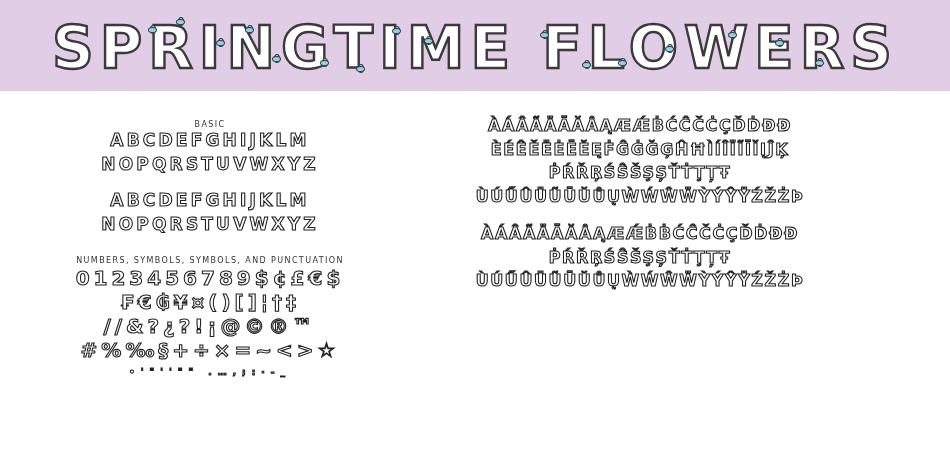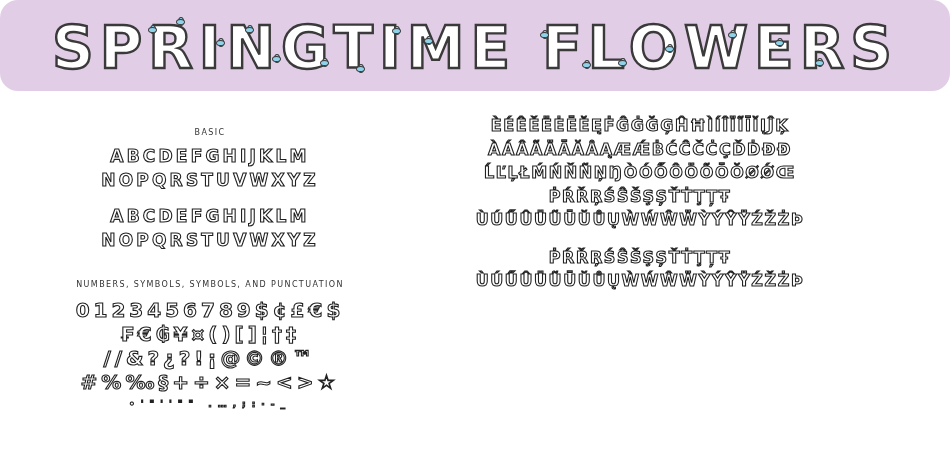--- a/index.html
+++ b/index.html
@@ -6,21 +6,21 @@
   body {
     width: 950px; height: 475px; overflow: hidden;
     background: #ffffff;
     font-family: "DejaVu Sans", sans-serif;
     color: #2b2b2b;
     position: relative;
   }
   .banner {
     position: absolute; left: 0; top: 0; width: 950px; height: 91px;
     background: #e2cde6;
-    display: flex; align-items: center; justify-content: center; border-radius: 18px;
+    display: flex; align-items: center; justify-content: center;
   }
   .banner-title {
     font-family: "DejaVu Sans", sans-serif;
     font-weight: bold;
     font-size: 58px;
     letter-spacing: 6px;
     color: #ffffff;
     -webkit-text-stroke: 2.4px #3a3a3a;
     text-shadow: 0 0 0 #3a3a3a;
     line-height: 1;
@@ -40,21 +40,21 @@
   .col { position: absolute; top: 118px; }
   .col-left { left: 60px; width: 300px; }
   .col-right { left: 455px; width: 370px; }
 
   .section-label {
     font-family: "DejaVu Sans", sans-serif;
     font-size: 8px;
     letter-spacing: 1.4px;
     text-align: center;
     color: #333;
-    margin: 8px;
+    margin: 0;
     height: 14px;
     line-height: 14px;
   }
   .glyph-row {
     font-family: "DejaVu Sans", sans-serif;
     font-weight: bold;
     text-align: center;
     color: #ffffff;
     -webkit-text-stroke: 1.1px #222;
     white-space: nowrap;
@@ -101,21 +101,21 @@
   <div class="spacer-num"></div>
   <div class="section-label">NUMBERS, SYMBOLS, SYMBOLS, AND PUNCTUATION</div>
   <div class="glyph-row sym-row">0123456789$¢£€$</div>
   <div class="glyph-row sym-row">₣€₲¥¤()[]¦†‡</div>
   <div class="glyph-row sym-row">//&amp;?¿?!¡@©®™</div>
   <div class="glyph-row sym-row">#%‰§+÷×=~&lt;&gt;☆</div>
   <div class="glyph-row sym-small">•'"''"" .…,;:·-_</div>
 </div>
 
 <div class="col col-right">
+  <div class="glyph-row foreign-row">ÀÁÂÃÄĀĂÅĄÆǼḂĆĈČĊÇĎḊĐÐ</div>
   <div class="glyph-row foreign-row">ÈÉÊĚËĖĒĔĘḞĜĠĞĢĤĦÌÍÎÏĨĪĬĮĴĶ</div>
-  <div class="glyph-row foreign-row">ÀÁÂÃÄĀĂÅĄÆǼḂĆĈČĊÇĎḊĐÐ</div>
-  <div class="glyph-row foreign-row">ĹĽĻŁḾŃŇÑŅŊÒÓŐÔÖÕŌŎØǾŒ</div>
   <div class="glyph-row foreign-row">ṖŔŘŖŚŜŠŞȘŤṪŢȚŦ</div>
   <div class="glyph-row foreign-row">ÙÚŰÛÜŨŪŬŮŲẀẂŴẄỲÝŶŸŹŽŻÞ</div>
   <div class="gap-foreign"></div>
+  <div class="glyph-row foreign-row">ÀÁÂÃÄĀĂÅĄÆǼḂḂĆĈČĊÇĎḊĐÐ</div>
   <div class="glyph-row foreign-row">ṖŔŘŖŚŜŠŞȘŤṪŢȚŦ</div>
   <div class="glyph-row foreign-row">ÙÚŰÛÜŨŪŬŮŲẀẂŴẄỲÝŶŸŹŽŻÞ</div>
 </div>
 
 </body></html>

